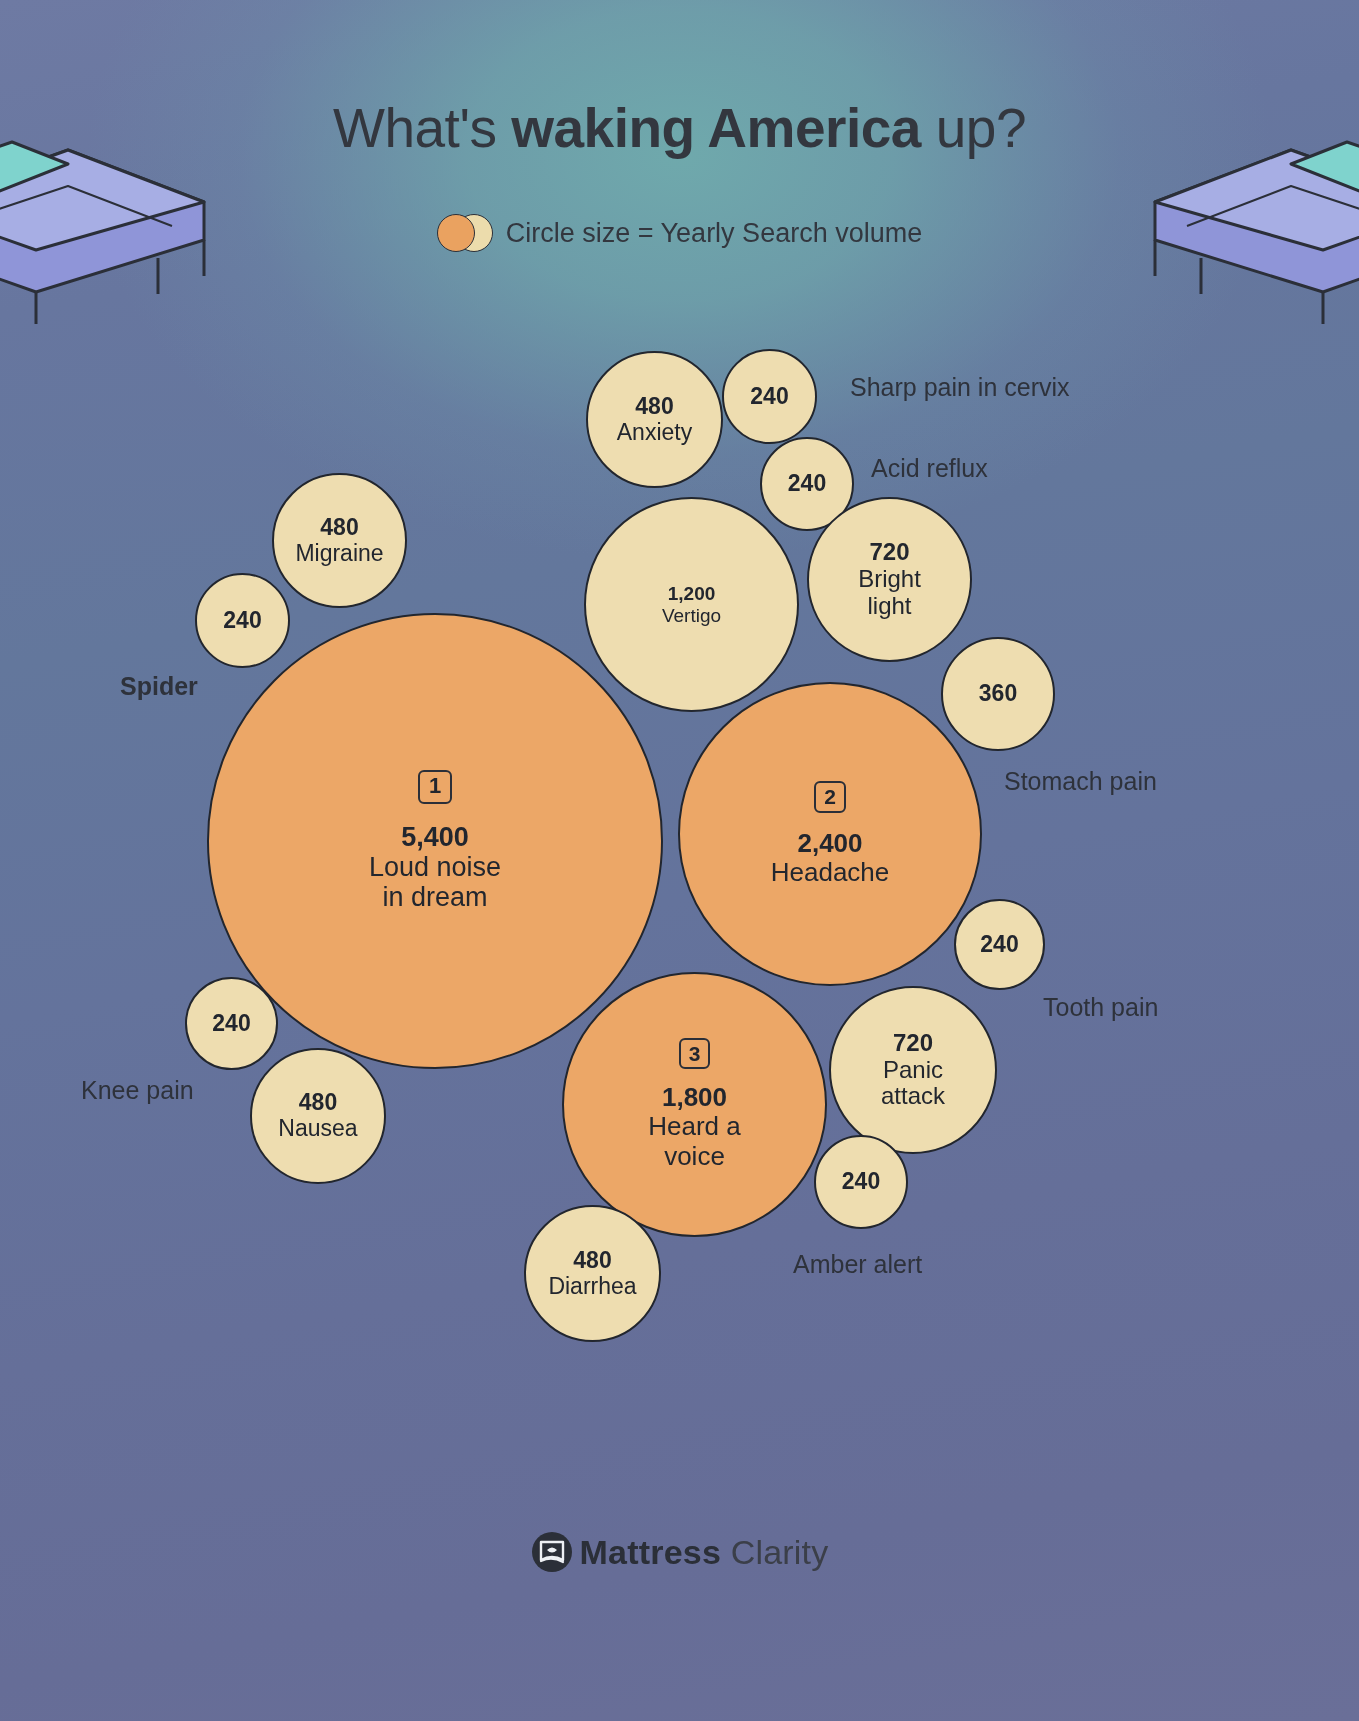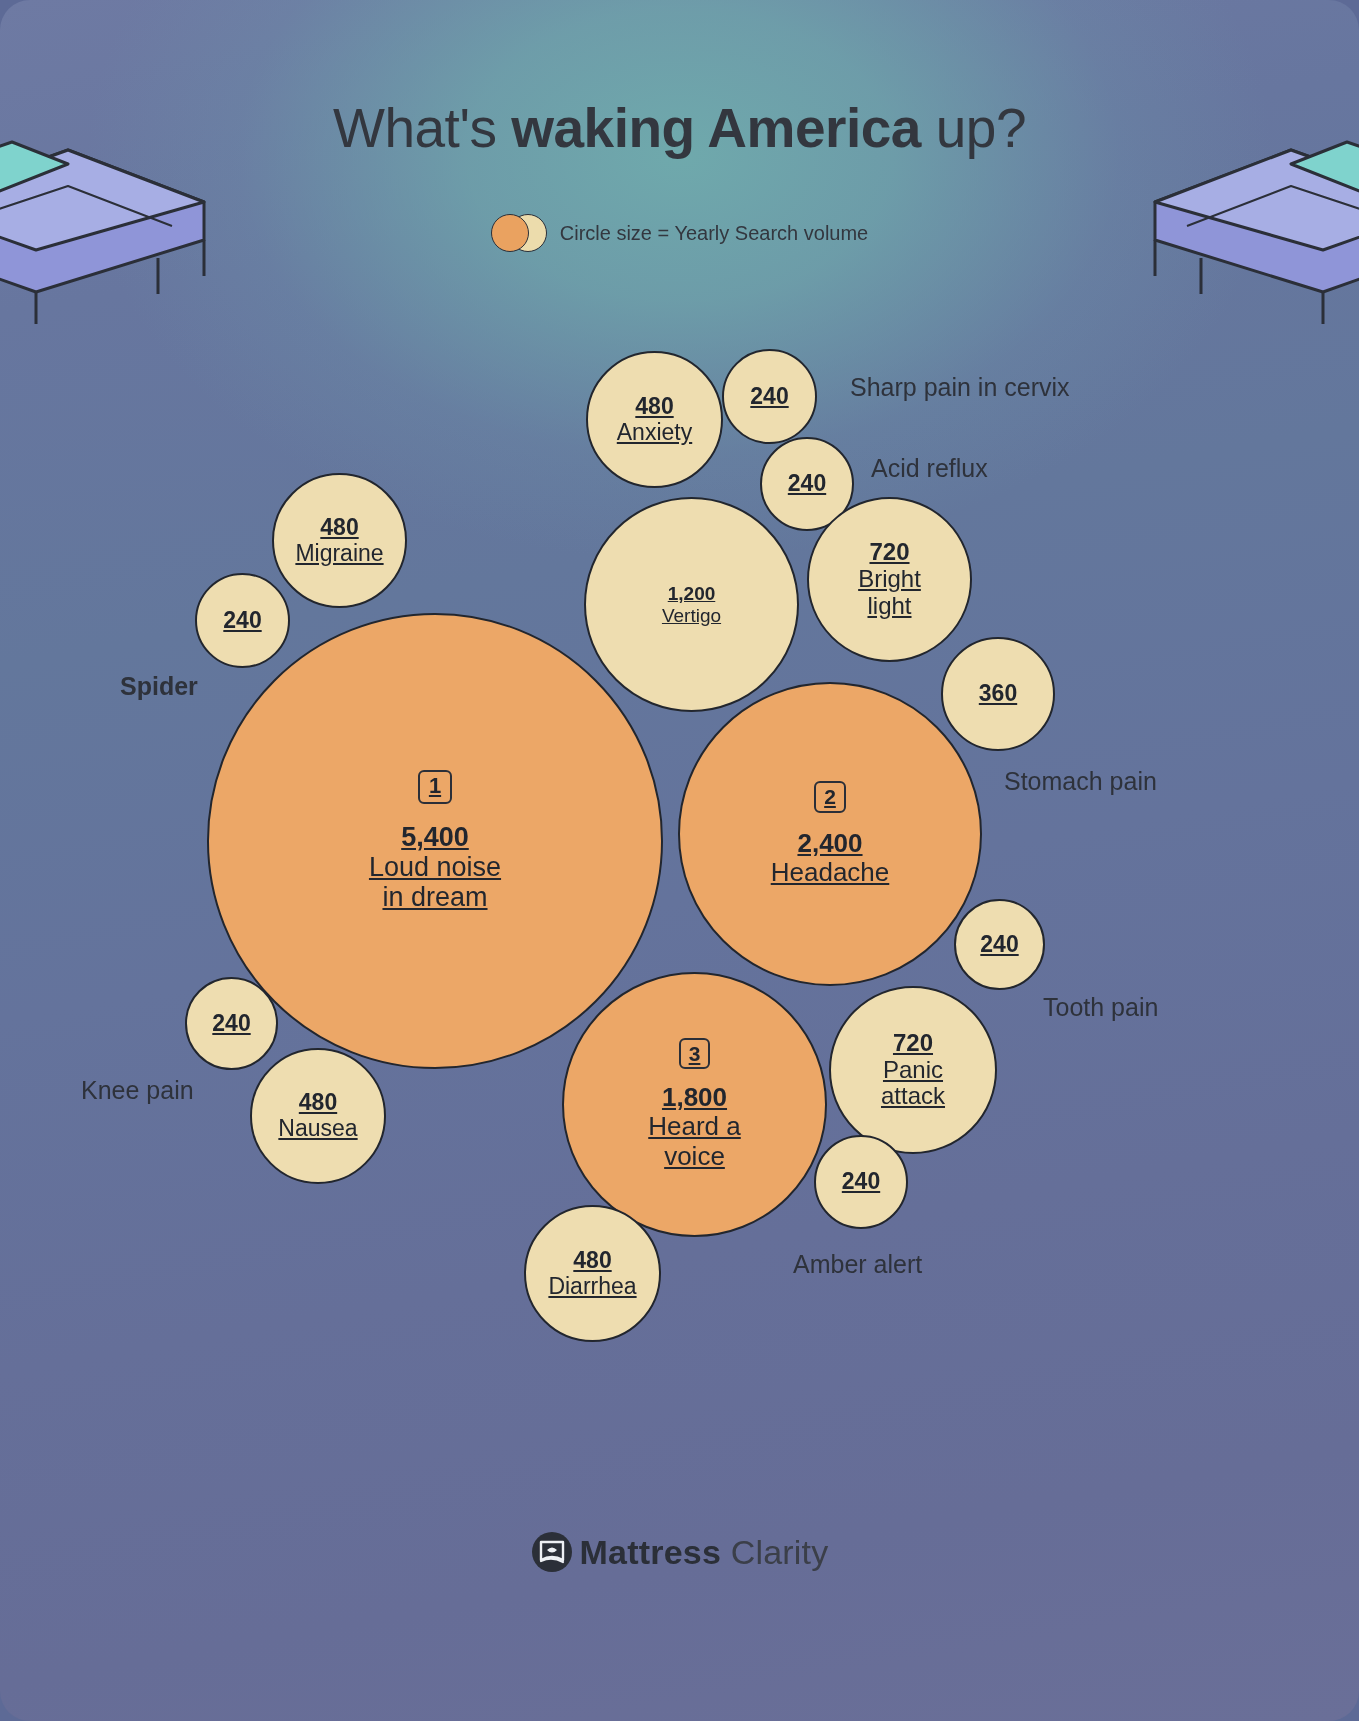--- a/index.html
+++ b/index.html
@@ -11,21 +11,20 @@
     font-family: "Liberation Sans", sans-serif;
   }
   #page {
     position: relative;
     width: 1359px;
     height: 1721px;
     overflow: hidden;
     background:
       radial-gradient(ellipse 760px 520px at 50% 9%, #6fa9ac 0%, rgba(111,169,172,0.75) 28%, rgba(108,150,170,0.25) 58%, rgba(100,120,160,0) 78%),
       linear-gradient(170deg, #6e7aa3 0%, #67769f 16%, #63779c 34%, #64739c 52%, #656f99 70%, #666d97 86%, #6a6f98 100%);
-    border-radius: 30px;
   }
   
   .bed {
     position: absolute;
     top: 128px;
     width: 250px;
     height: 200px;
   }
   .bed.left  { left: -28px; }
   .bed.right { right: -28px; }
@@ -64,21 +63,21 @@
     top: 0;
     width: 38px;
     height: 38px;
     border-radius: 50%;
     border: 1.6px solid #2b2f38;
     box-sizing: border-box;
   }
   .legend-circles .lc-cream { right: 0; background: #ecdcac; }
   .legend-circles .lc-orange { left: 0; background: #eaa260; z-index: 2; }
   #legend .legend-text {
-    font-size: 20px;
+    font-size: 27px;
     color: #33373f;
     white-space: nowrap;
   }
 
   
   #bubbles {
     position: absolute;
     inset: 0;
   }
   .bubble {
@@ -86,21 +85,20 @@
     border-radius: 50%;
     border: 2px solid #22262e;
     box-sizing: border-box;
     display: flex;
     flex-direction: column;
     align-items: center;
     justify-content: center;
     text-align: center;
     color: #22262e;
     line-height: 1.12;
-    text-decoration: underline;
   }
   .bubble.cream  { background: #eeddb0; }
   .bubble.orange { background: #eca767; }
   .bubble .val {
     font-weight: 700;
     white-space: nowrap;
   }
   .bubble .lbl {
     font-weight: 400;
   }

